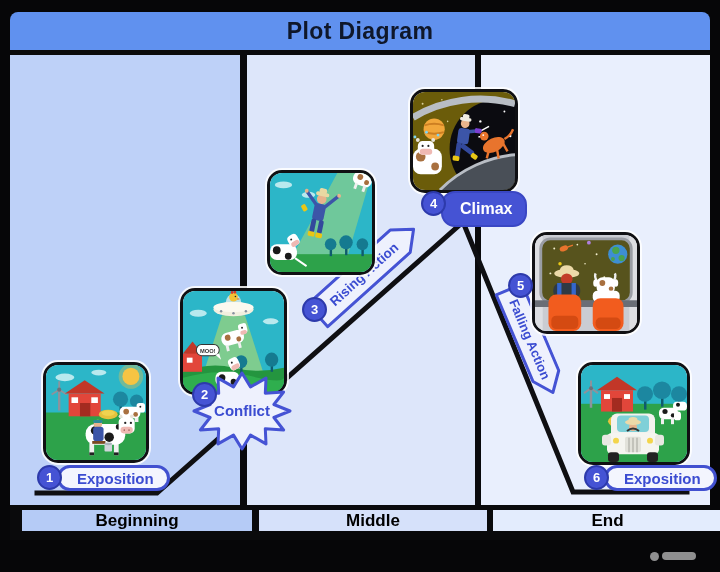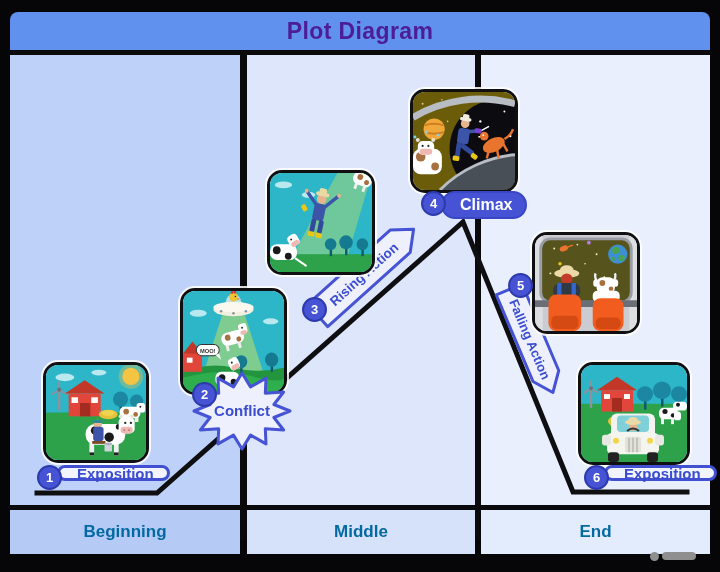--- a/index.html
+++ b/index.html
@@ -4,54 +4,54 @@
 <style>
   html,body{margin:0;padding:0;background:#060608;}
   *{box-sizing:border-box;}
   #page{position:relative;width:720px;height:572px;background:#060608;overflow:hidden;
         font-family:"Liberation Sans",sans-serif;}
 
   
   .title-bar{position:absolute;left:10px;top:12px;width:700px;height:43px;
     background:#6091ef;border-bottom:5px solid #0a0a0c;border-radius:8px 8px 0 0;
     display:flex;align-items:center;justify-content:center;}
-  .title-bar h1{margin:0;font-size:23px;font-weight:800;color:#4c1d95;letter-spacing:.4px;}
+  .title-bar h1{margin:0;font-size:23px;font-weight:800;color:#0f172a;letter-spacing:.4px;}
 
   .col{position:absolute;top:55px;height:450px;}
   .col1{left:10px;width:230px;background:#bed1f8;}
   .div-v{position:absolute;top:55px;height:450px;background:#0a0a0c;}
   .div1{left:240px;width:7px;}
   .col2{left:247px;width:228px;background:#dde6fa;}
   .div2{left:475px;width:6px;}
   .col3{left:481px;width:229px;background:#e9effd;}
 
   .label-row{position:absolute;left:10px;top:505px;width:700px;height:35px;
     border-top:5px solid #0a0a0c;background:#0a0a0c;}
-  .label-cell{position:absolute;top:0;height:44px;display:flex;align-items:center;
-    justify-content:center;font-size:17px;font-weight:bold;color:#0369a1;}
+  .label-cell{position:absolute;top:0;height:21px;display:flex;align-items:center;
+    justify-content:center;font-size:17px;font-weight:bold;color:#000000;margin-left:12px;}
   .lc1{left:0;width:230px;background:#b5cbf6;}
   .lc2{left:237px;width:228px;background:#d6e1fa;}
   .lc3{left:471px;width:229px;background:#e3ecfd;}
 
   
   #plotline{position:absolute;left:0;top:0;z-index:5;pointer-events:none;}
 
   
   .card{position:absolute;border:3px solid #101013;border-radius:15px;overflow:hidden;
     background:#fff;box-shadow:0 0 0 2px rgba(255,255,255,.85);z-index:10;}
   .card svg{display:block;width:100%;height:100%;}
 
   
   .badge{position:absolute;width:25px;height:25px;border-radius:50%;background:#4553d4;
     border:2.5px solid #2d3aab;color:#fff;font-size:13px;font-weight:bold;
     display:flex;align-items:center;justify-content:center;z-index:14;}
-  .pill{position:absolute;height:16px;border-radius:14px;display:flex;align-items:center;
+  .pill{position:absolute;height:26px;border-radius:14px;display:flex;align-items:center;
     padding:0 13px 0 17px;font-weight:bold;z-index:12;}
   .pill-light{background:#f3f5fe;border:3px solid #4150d0;color:#3b4cd1;font-size:15px;}
-  .pill-solid{background:#4553d4;color:#ffffff;font-size:16px;height:28px;border:2px solid #3a47c4;}
+  .pill-solid{background:#4553d4;color:#ffffff;font-size:16px;height:36px;border:2px solid #3a47c4;}
 
   .burst{position:absolute;z-index:12;width:100px;height:80px;}
   .burst text{font-family:"Liberation Sans",sans-serif;font-weight:bold;font-size:15px;fill:#3b4cd1;}
 
   .banner{position:absolute;width:134px;height:34px;z-index:8;}
   .banner .btxt{position:absolute;left:10px;top:0;width:108px;height:34px;display:flex;
     align-items:center;justify-content:center;font-size:13.5px;font-weight:bold;color:#3b4cd1;}
   .banner-rise{left:299px;top:255px;transform:rotate(-42deg);}
   .banner-fall{left:473px;top:325px;width:116px;height:32px;transform:rotate(67deg);}
   .banner-fall .btxt{width:92px;height:32px;font-size:13px;}

